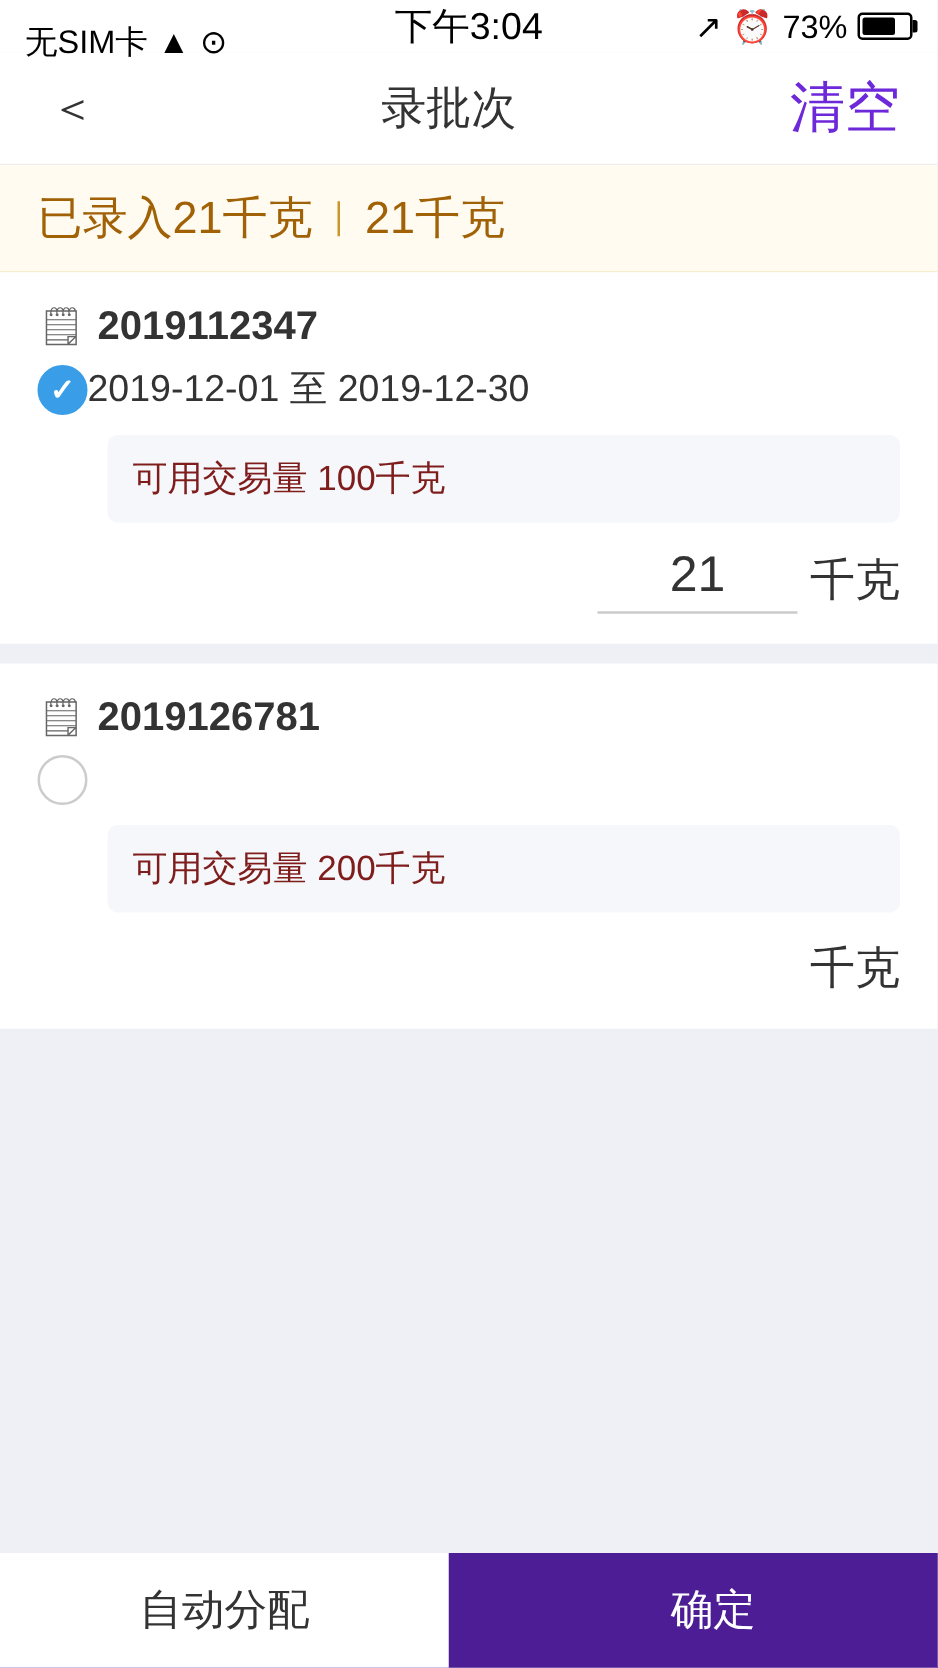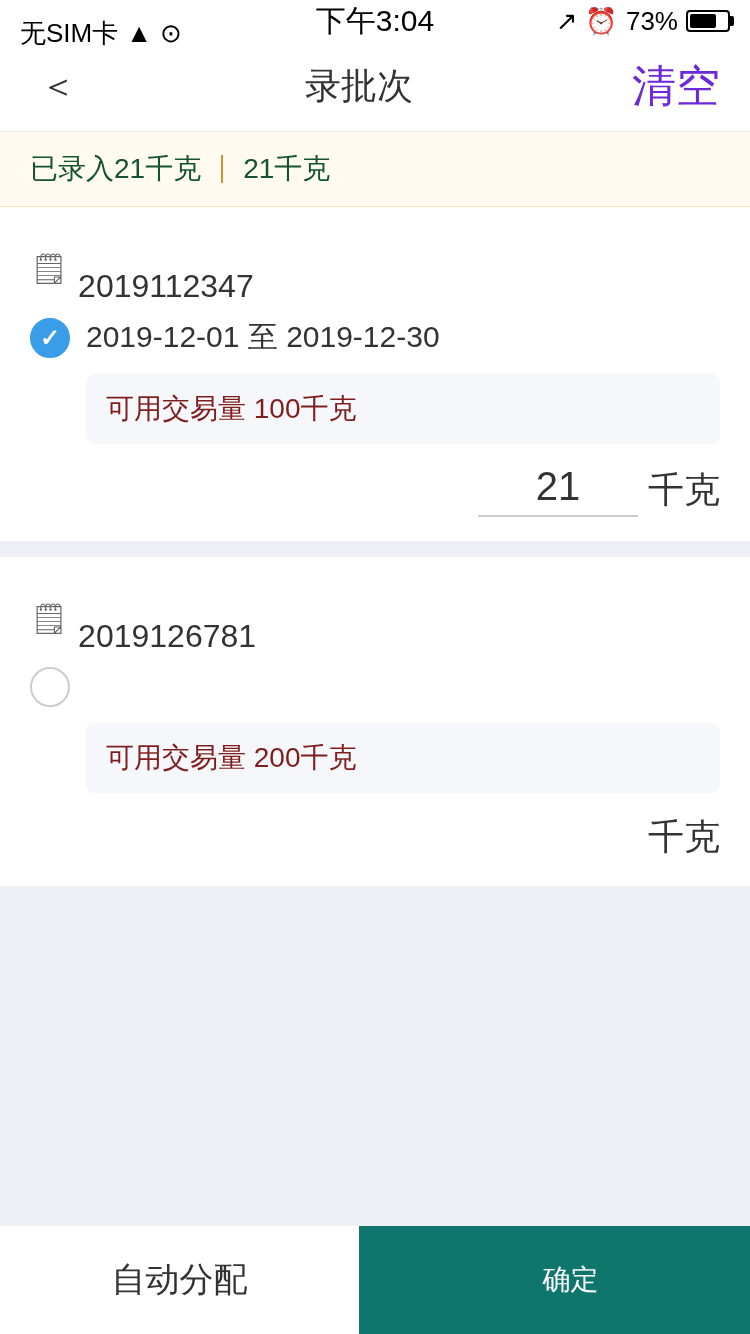--- a/index.html
+++ b/index.html
@@ -104,22 +104,22 @@
     
     .info-bar {
       background: #fffbf0;
       padding: 18px 30px;
       display: flex;
       align-items: center;
       gap: 20px;
       border-bottom: 1px solid #f5e8c0;
     }
     .info-bar-text {
-      font-size: 28px;
-      color: #14532d;
+      font-size: 36px;
+      color: #a16207;
     }
     .info-bar-divider {
       width: 2px;
       height: 28px;
       background: #c8962a;
     }
 
     
     .batch-card {
       background: #fff;
@@ -132,27 +132,25 @@
       gap: 10px;
       margin-bottom: 12px;
     }
     .batch-icon {
       font-size: 30px;
       color: #666;
     }
     .batch-id {
       font-size: 32px;
       color: #333;
-      font-weight: 400;
-      margin-top: 37px;
+      font-weight: 700;
     }
     .batch-date-row {
       display: flex;
       align-items: flex-end;
-      gap: 16px;
       margin-bottom: 16px;
     }
     .radio-circle {
       width: 40px;
       height: 40px;
       border-radius: 50%;
       border: 2px solid #ccc;
       background: #fff;
       display: flex;
       align-items: center;
@@ -216,43 +214,43 @@
       color: #c8c8c8;
       font-size: 32px;
     }
 
     
     .bottom-actions {
       position: fixed;
       bottom: 0;
       left: 0;
       width: 750px;
-      height: 108px;
+      height: 92px;
       display: flex;
       background: #fff;
     }
     .btn-auto {
       flex: 1;
       display: flex;
       align-items: center;
       justify-content: center;
       font-size: 34px;
       color: #333;
       background: #fff;
       border: none;
       cursor: pointer;
     }
     .btn-confirm {
       flex: 1;
       display: flex;
       align-items: center;
       justify-content: center;
-      font-size: 28px;
+      font-size: 34px;
       color: #fff;
-      background: #0f766e;
+      background: #4c1d95;
       border: none;
       cursor: pointer;
       padding-left: 32px;
     }
 
     .batch-card-wrapper {
       background: #fff;
     }
   </style>
 </head>

